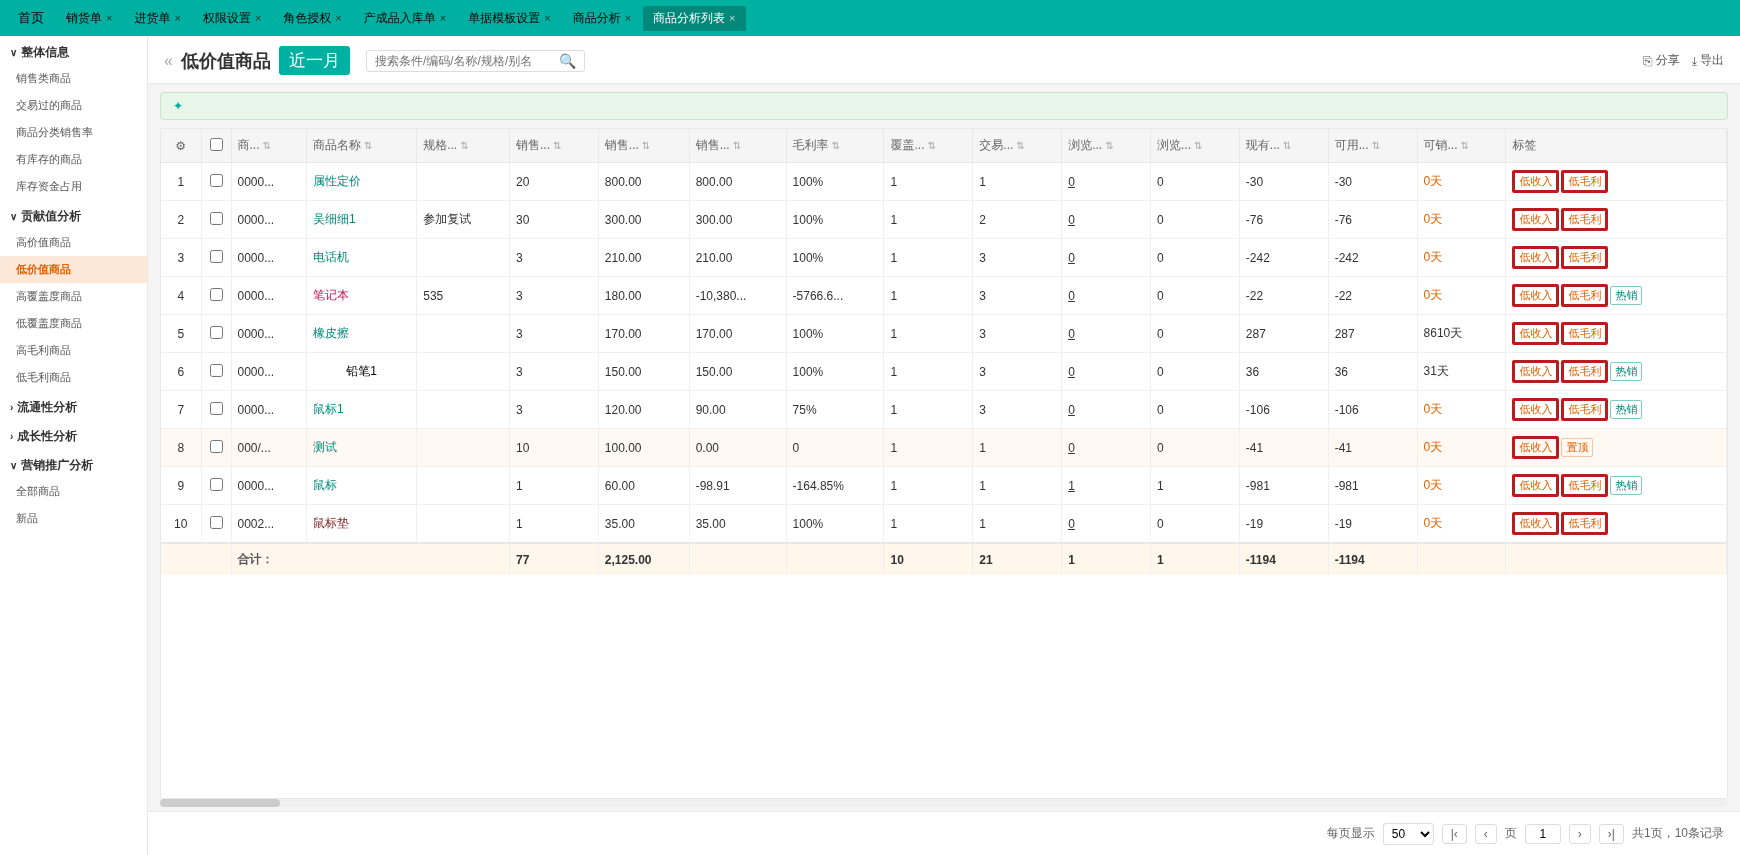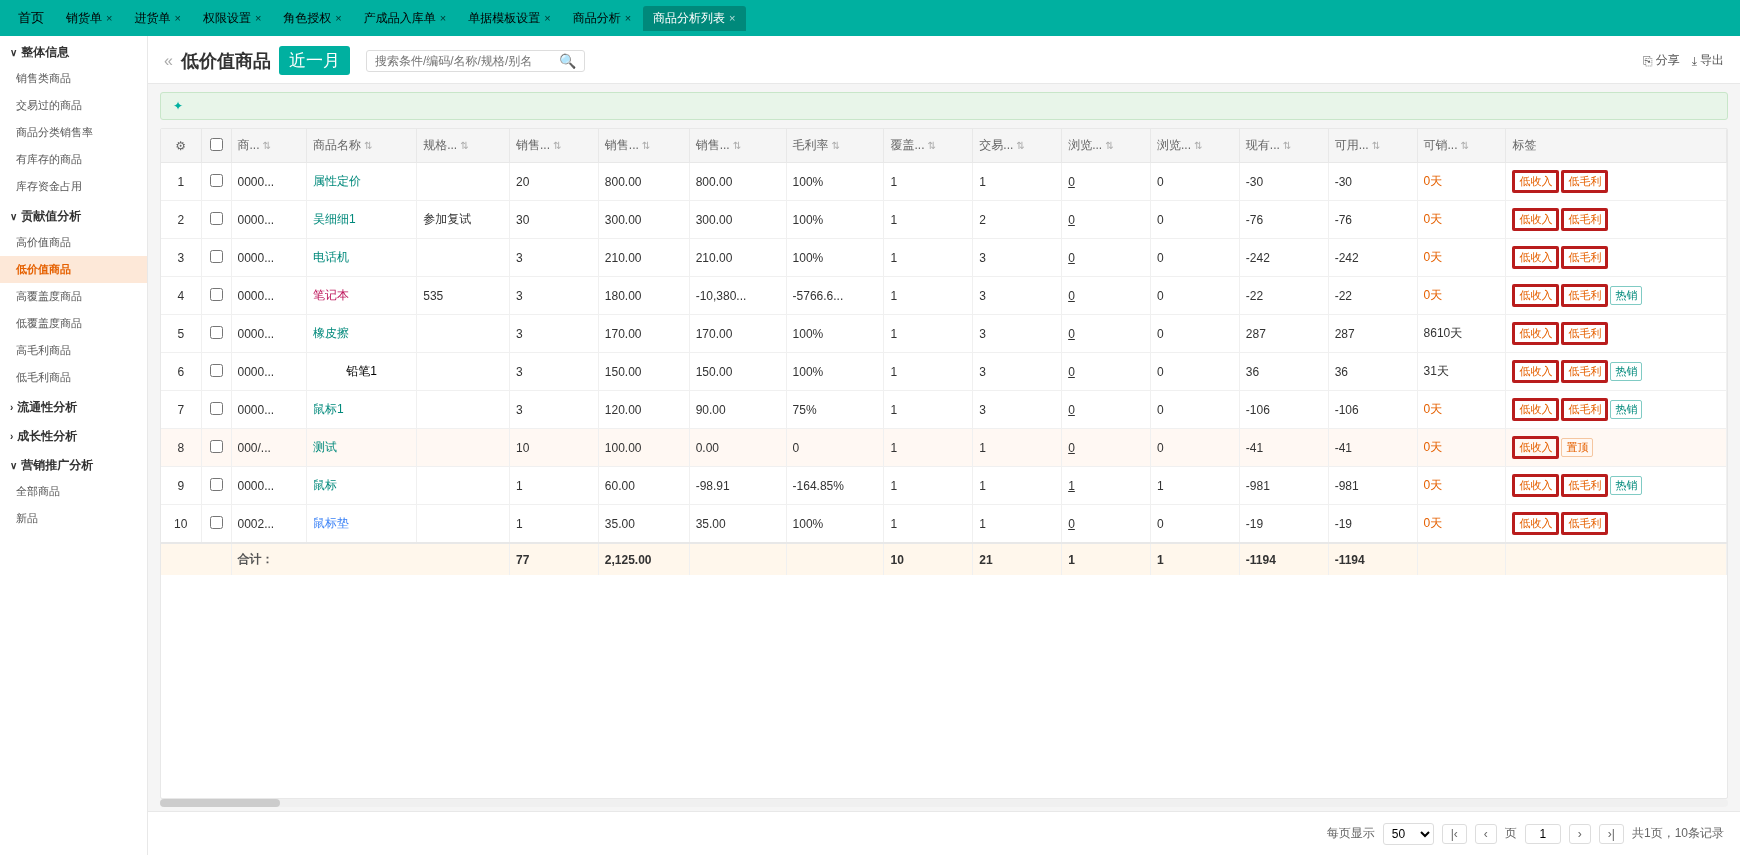--- a/index.html
+++ b/index.html
@@ -657,21 +657,21 @@
               <td>1</td>
               <td>-981</td>
               <td>-981</td>
               <td><span class="days-orange">0天</span></td>
               <td><span class="tag tag-orange">低收入</span><span class="tag tag-orange">低毛利</span><span class="tag tag-teal">热销</span></td>
             </tr>
             <tr>
               <td class="col-num">10</td>
               <td class="checkbox-cell"><input type="checkbox" style=""></td>
               <td>0002...</td>
-              <td style="color: #3b82f6; cursor: pointer;">鼠标垫</td>
+              <td style="color: #7f1d1d; cursor: pointer;">鼠标垫</td>
               <td></td>
               <td>1</td>
               <td>35.00</td>
               <td>35.00</td>
               <td>100%</td>
               <td>1</td>
               <td>1</td>
               <td style="text-decoration: underline; cursor: pointer;">0</td>
               <td>0</td>
               <td>-19</td>

